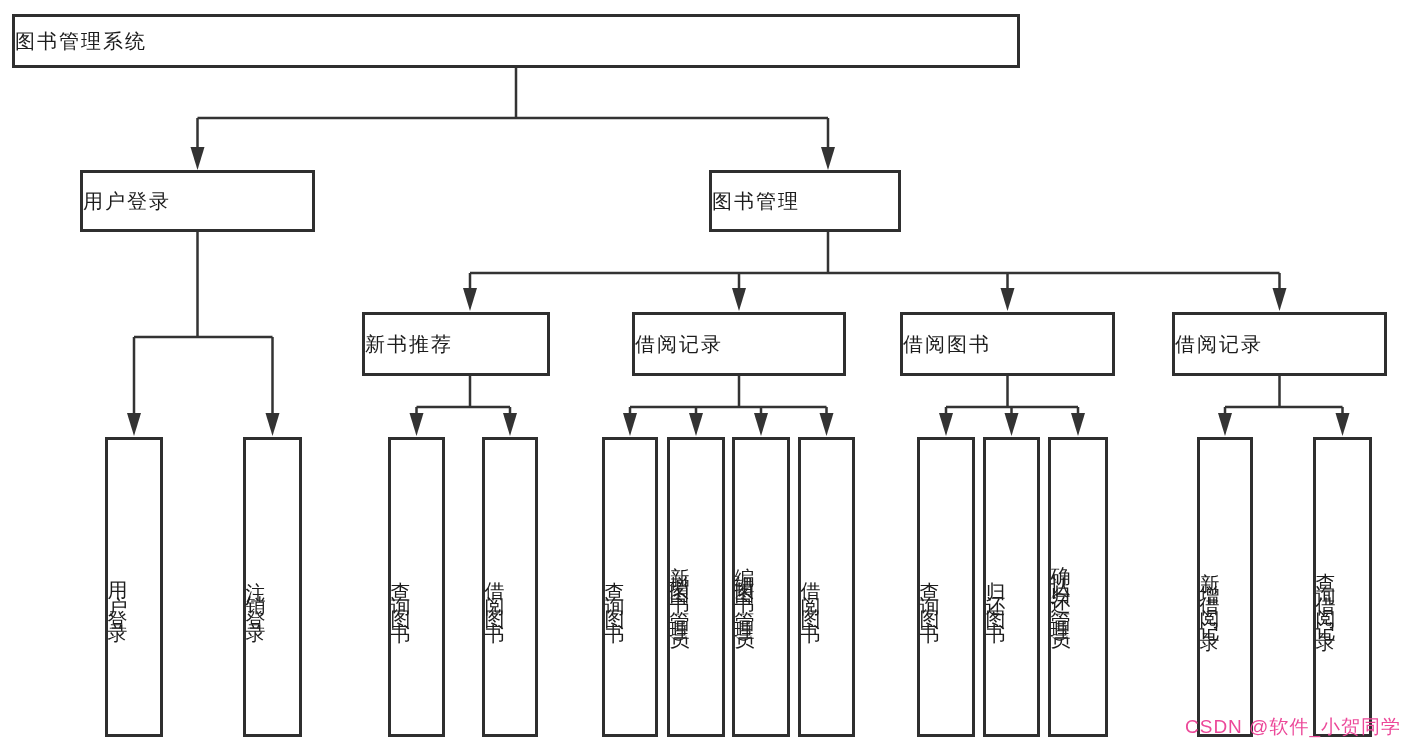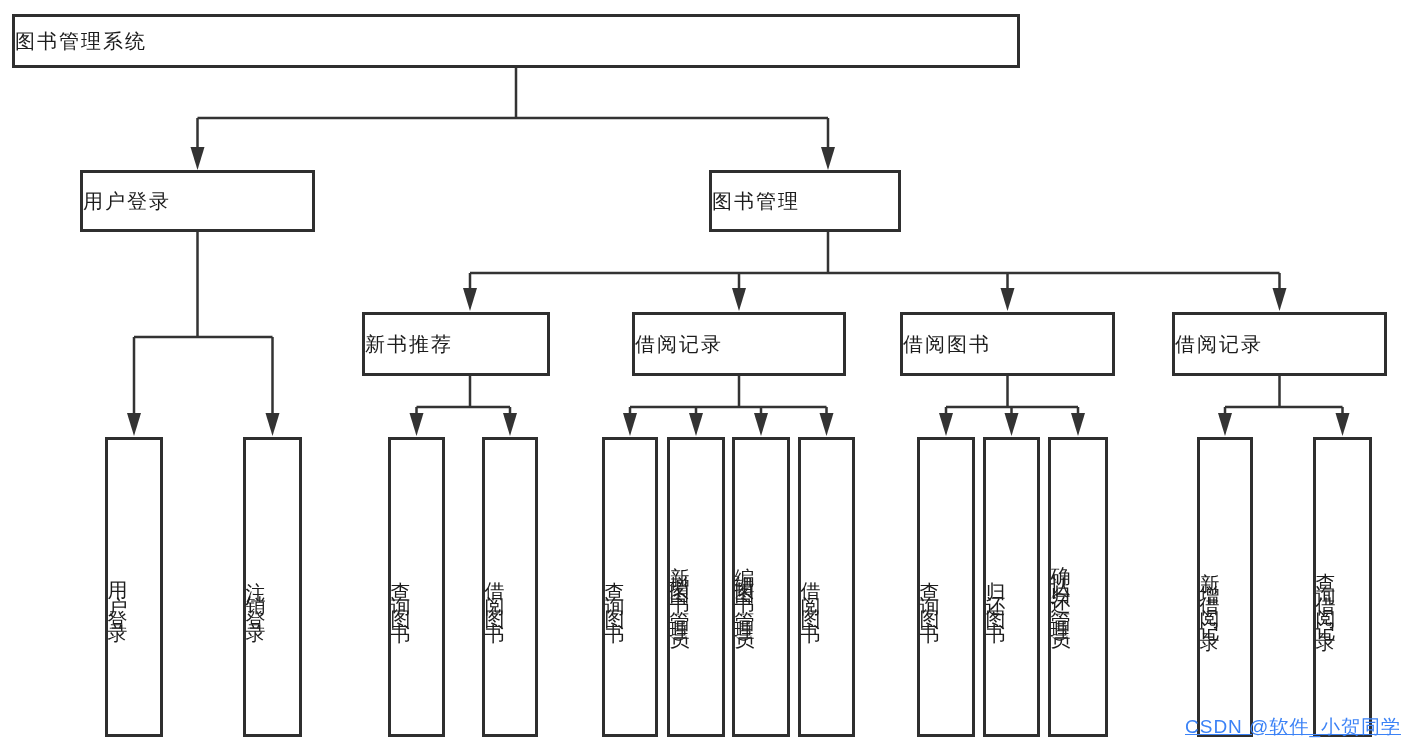--- a/index.html
+++ b/index.html
@@ -46,23 +46,22 @@
   .ls4 span { letter-spacing: 14px; margin-bottom: -14px; }
   .ls6 span { letter-spacing: 12px; margin-bottom: -12px; }
   .ls9 span { letter-spacing: 9px;  margin-bottom: -9px;  }
   #watermark {
     position: absolute;
     left: 1185px;
     top: 714px;
     width: 215px;
     font-size: 19px;
     letter-spacing: 1px;
-    color: #3b82f6;
+    color: #ec4899;
     white-space: nowrap;
-    text-decoration: underline;
   }
 </style>
 </head>
 <body>
 
 <div id="canvas">
 
   <svg id="connectors" viewBox="0 0 1405 747" xmlns="http://www.w3.org/2000/svg">
     <g stroke="#333333" stroke-width="2.5" fill="none">
 

